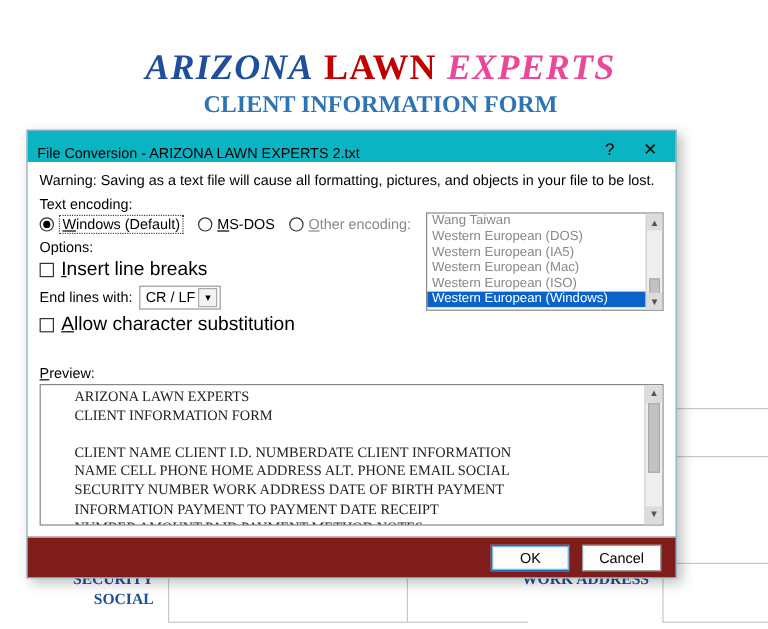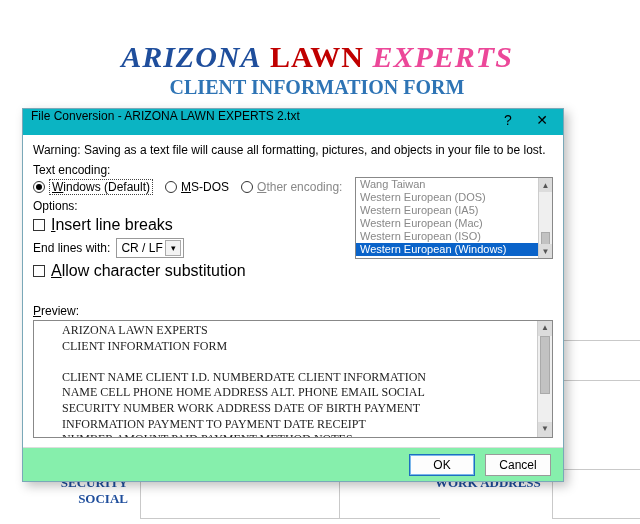--- a/index.html
+++ b/index.html
@@ -85,21 +85,21 @@
     width: 542px;
     height: 374px;
     background: #fff;
     border: 1px solid #7aa8b8;
     box-shadow: 4px 4px 10px rgba(0,0,0,.25);
   }
   .titlebar {
     height: 26px;
     background: #0bb4c3;
     color: #000;
-    display: flex; align-items: flex-start;
+    display: flex; align-items: flex-end;
     padding: 0 4px 0 8px;
     font-size: 12px;
   }
   .titlebar .title-text { flex: 1; white-space: nowrap; overflow: hidden; }
   .titlebar .ctl {
     width: 34px; height: 22px;
     display: flex; align-items: center; justify-content: center;
     color: #000; font-size: 14px;
   }
   .dlg-body {
@@ -185,21 +185,21 @@
     font-size:8px;color:#555;
   }
   .preview-box .scrollbar .btn.top{top:0;} .preview-box .scrollbar .btn.bot{bottom:0;}
   .preview-box .scrollbar .thumb{
     position:absolute; left:2px; right:2px; top:15px; height:58px;
     background:#c2c2c2; border:1px solid #aaa;
   }
   .dlg-footer {
     position:absolute; left:0; right:0; bottom:0;
     border-top: 1px solid #ddd;
-    background:#86efac;
+    background:#7f1d1d;
     height: 34px;
     display:flex; justify-content:flex-end; align-items:center;
     gap:10px; padding-right:12px;
   }
   .btn-std {
     min-width: 66px; height:22px;
     border:1px solid #9a9a9a; background:#fdfdfd;
     font-size:12px; display:flex; align-items:center; justify-content:center;
     padding: 0 10px;
   }

